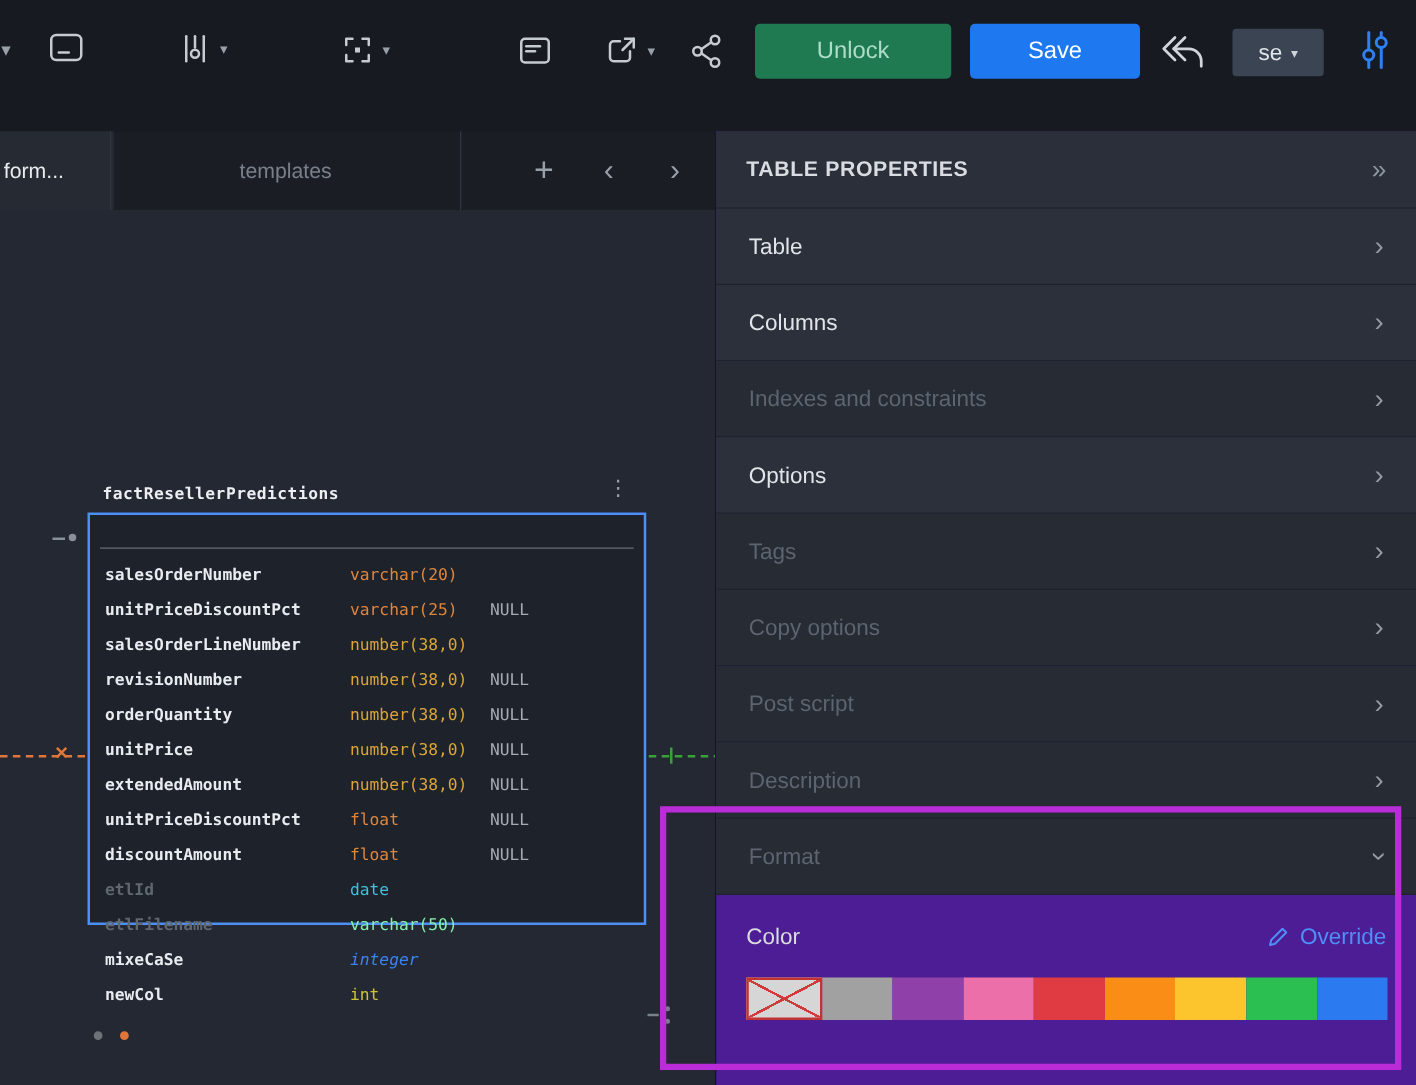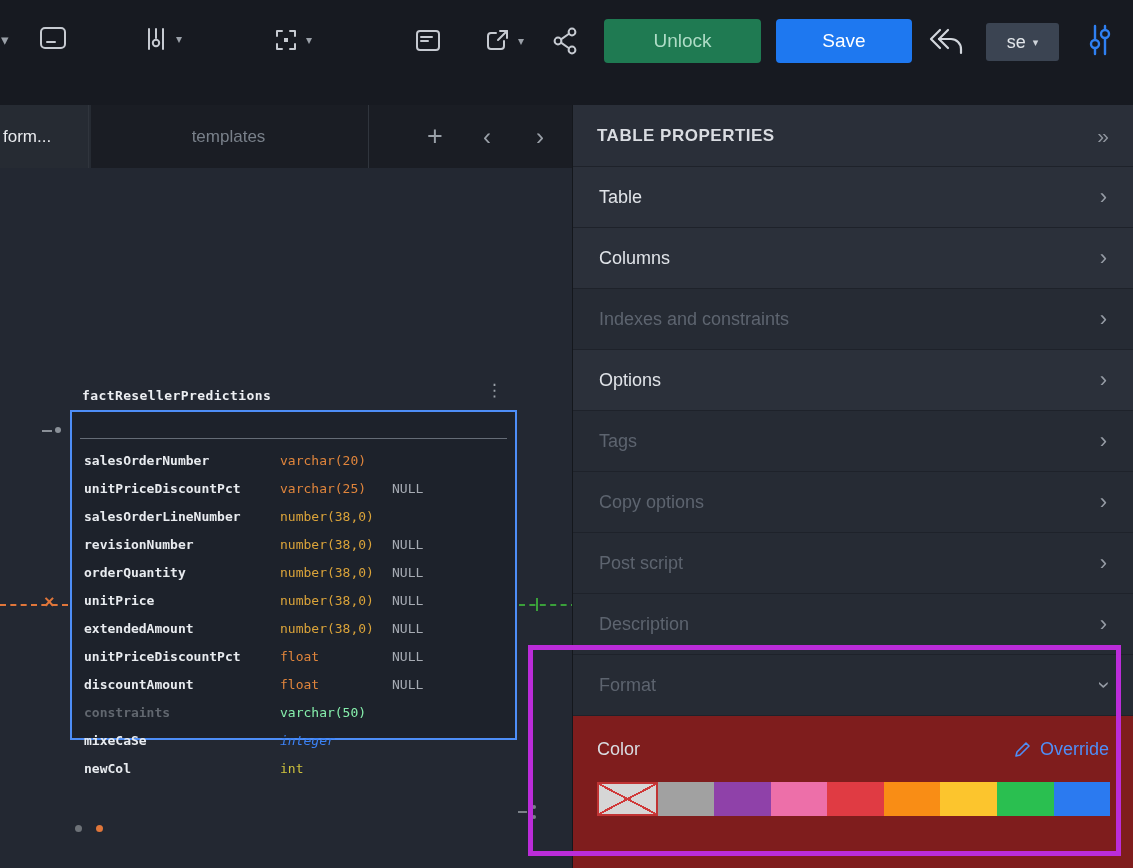--- a/index.html
+++ b/index.html
@@ -63,21 +63,21 @@
   .tbl-box{position:relative;margin-top:2px;height:330px;background:#1d222b;border:2px solid #4e8ef7;box-sizing:border-box;}
   .tbl-sep{position:absolute;left:8px;right:8px;top:26px;height:1px;background:#656c76;}
   .tbl-rows{position:absolute;left:0;right:0;top:34px;}
   .tbl-row{display:flex;align-items:center;height:28px;padding:0 12px;font-family:"DejaVu Sans Mono",monospace;font-size:13px;}
   .c-name{width:196px;font-weight:bold;color:#e8ebef;white-space:nowrap;}
   .c-type{width:112px;white-space:nowrap;}
   .c-null{flex:1;color:#a6abb3;}
   .tbl-row.dim .c-name{color:#61676f;}
 
   
-  .panel{position:absolute;left:572px;top:105px;width:561px;height:763px;background:#7f1d1d;border-left:1px solid #14171c;box-sizing:border-box;}
+  .panel{position:absolute;left:572px;top:105px;width:561px;height:763px;background:#4c1d95;border-left:1px solid #14171c;box-sizing:border-box;}
   .panel-header{height:62px;background:#2a2f39;border-bottom:1px solid #1e222a;display:flex;align-items:center;
                 justify-content:space-between;padding:0 24px;box-sizing:border-box;}
   .panel-title{font-size:17px;font-weight:bold;color:#d9dce1;letter-spacing:.5px;}
   .panel-collapse{color:#8f959e;font-size:21px;cursor:pointer;}
   .panel-row{height:61px;display:flex;align-items:center;justify-content:space-between;
              padding:0 26px;box-sizing:border-box;border-bottom:1px solid #1e222a;font-size:18px;cursor:pointer;}
   .panel-row.enabled{background:#2b303a;color:#e1e4e9;}
   .panel-row.disabled{background:#262b34;color:#5d646f;}
   .chevron{color:#959ba4;font-size:22px;line-height:1;}
   .chevron.down{display:inline-block;transform:rotate(90deg);}
@@ -258,21 +258,26 @@
               <span class="c-name">unitPriceDiscountPct</span>
               <span class="c-type" style="color: rgb(224, 133, 60);">float</span>
               <span class="c-null">NULL</span>
             </div>
             <div class="tbl-row">
               <span class="c-name">discountAmount</span>
               <span class="c-type" style="color: rgb(224, 133, 60);">float</span>
               <span class="c-null">NULL</span>
             </div>
             <div class="tbl-row dim">
-              <span class="c-name">constraints</span>
+              <span class="c-name">etlId</span>
+              <span class="c-type" style="color: rgb(63, 193, 216);">date</span>
+              <span class="c-null"></span>
+            </div>
+            <div class="tbl-row dim">
+              <span class="c-name">etlFilename</span>
               <span class="c-type" style="color: #86efac;">varchar(50)</span>
               <span class="c-null"></span>
             </div>
             <div class="tbl-row">
               <span class="c-name">mixeCaSe</span>
               <span class="c-type" style="color: #3b82f6; font-style: italic;">integer</span>
               <span class="c-null"></span>
             </div>
             <div class="tbl-row">
               <span class="c-name">newCol</span>

